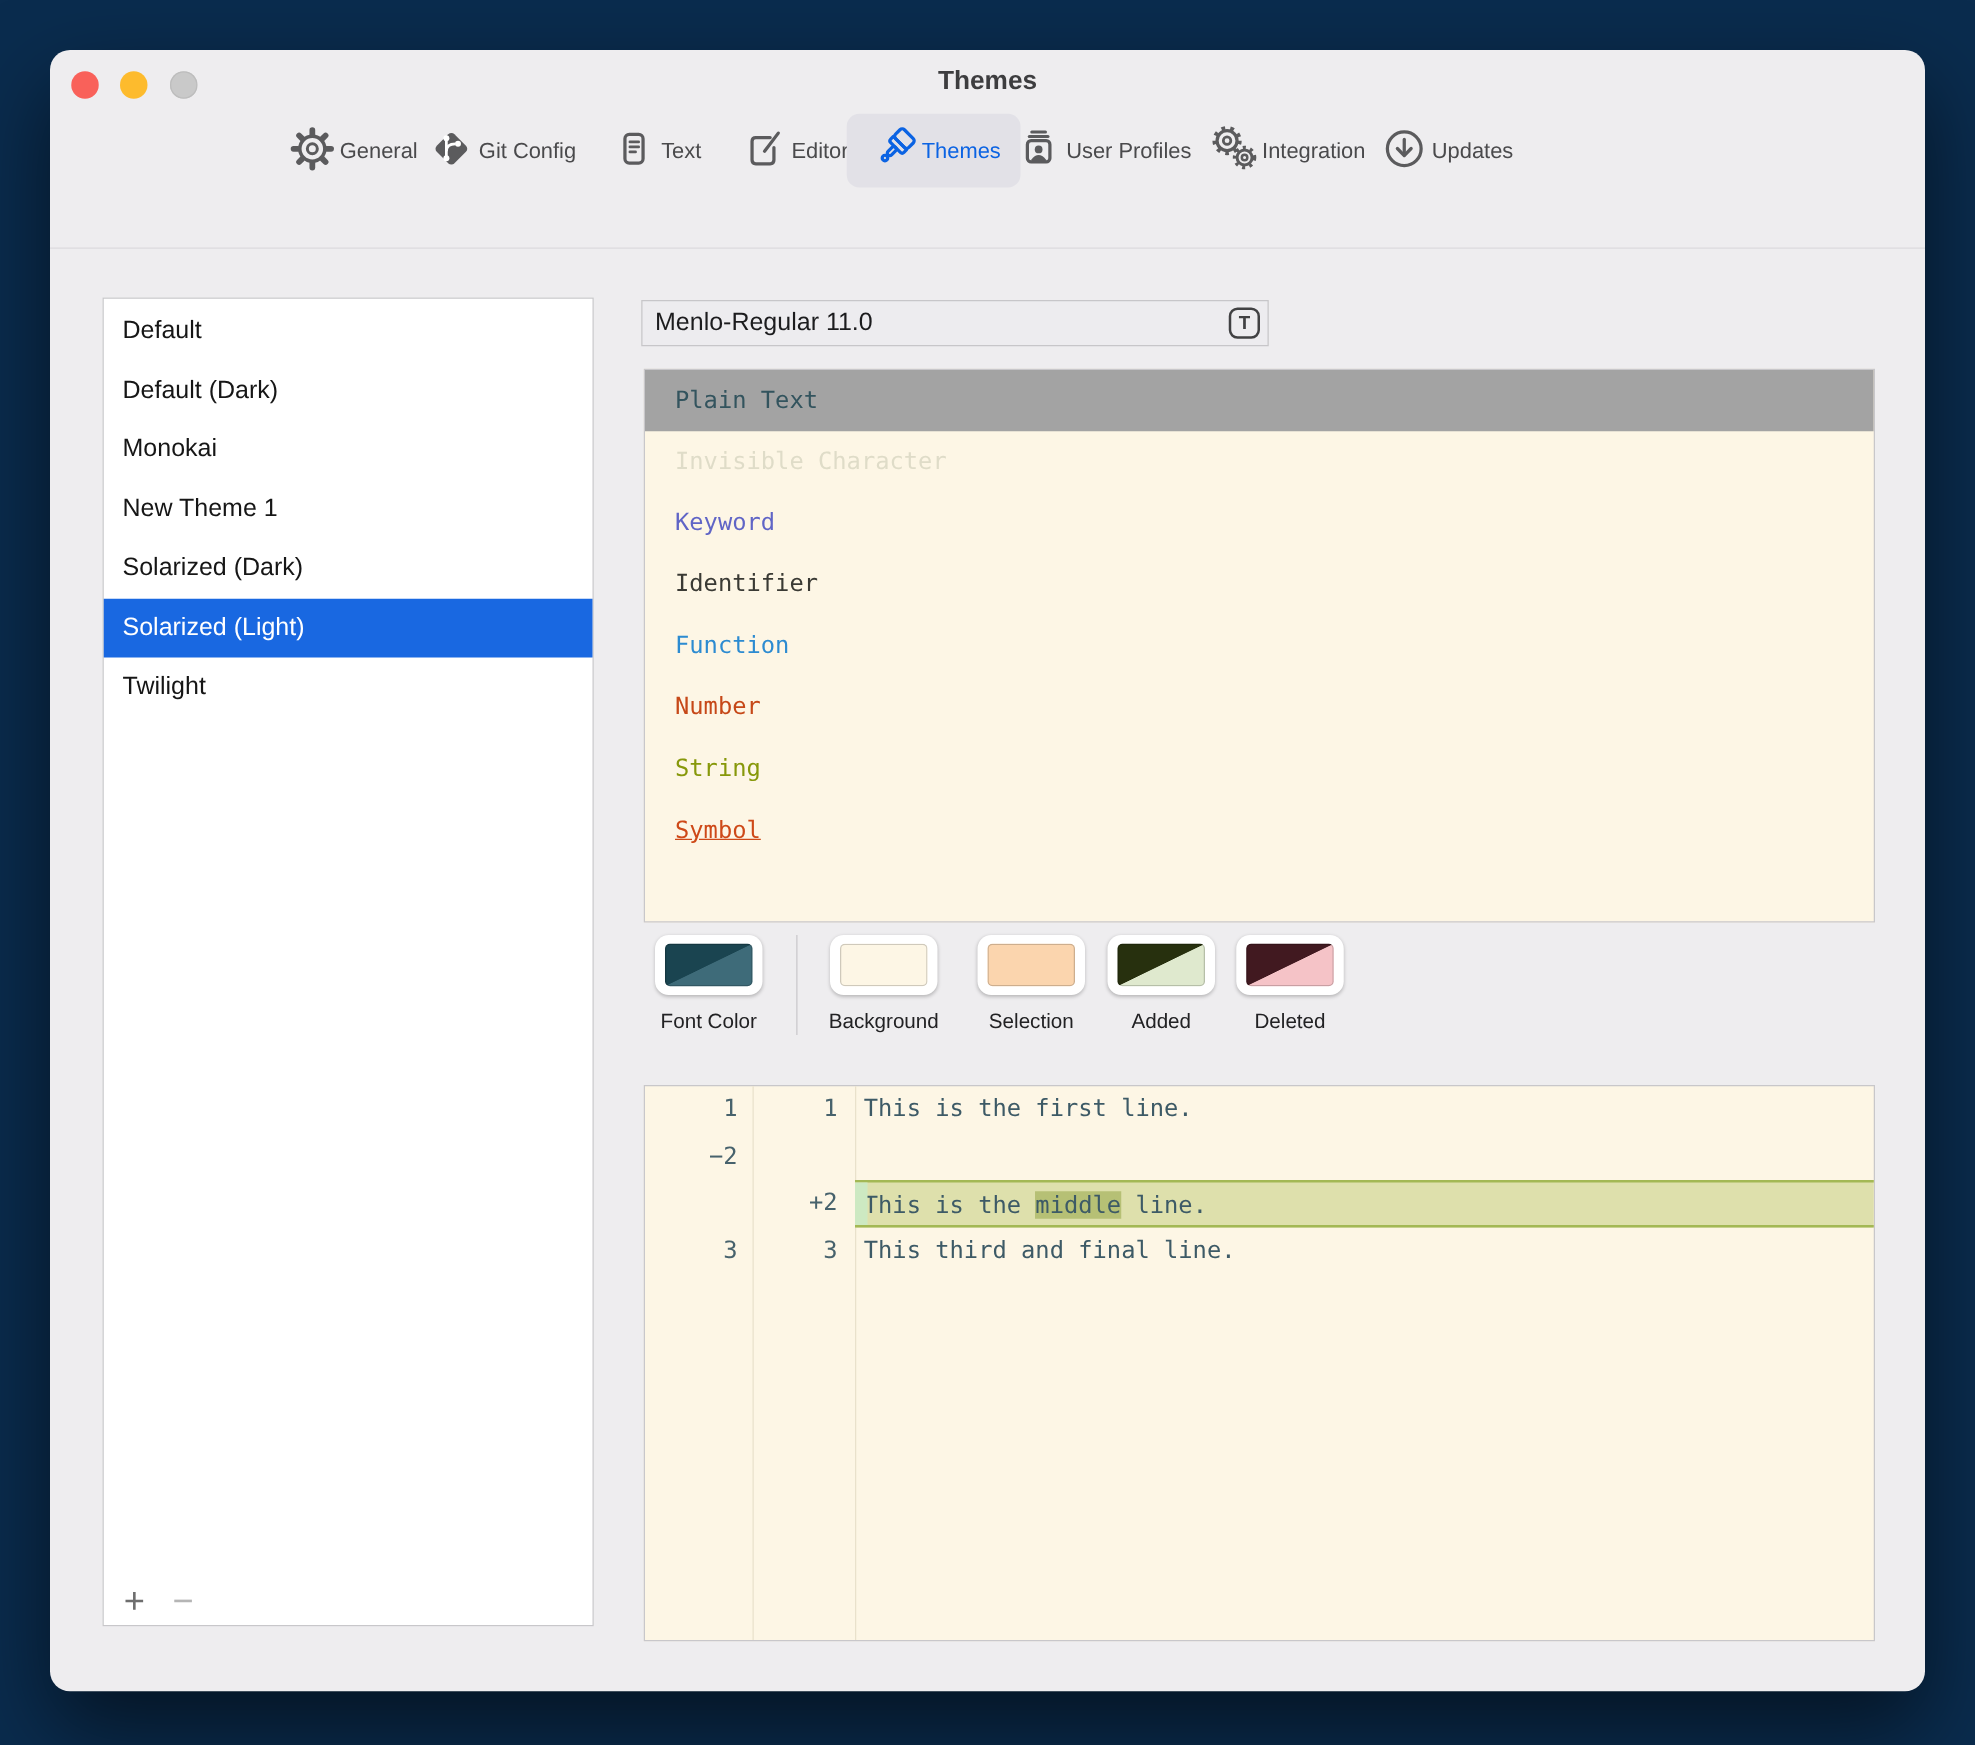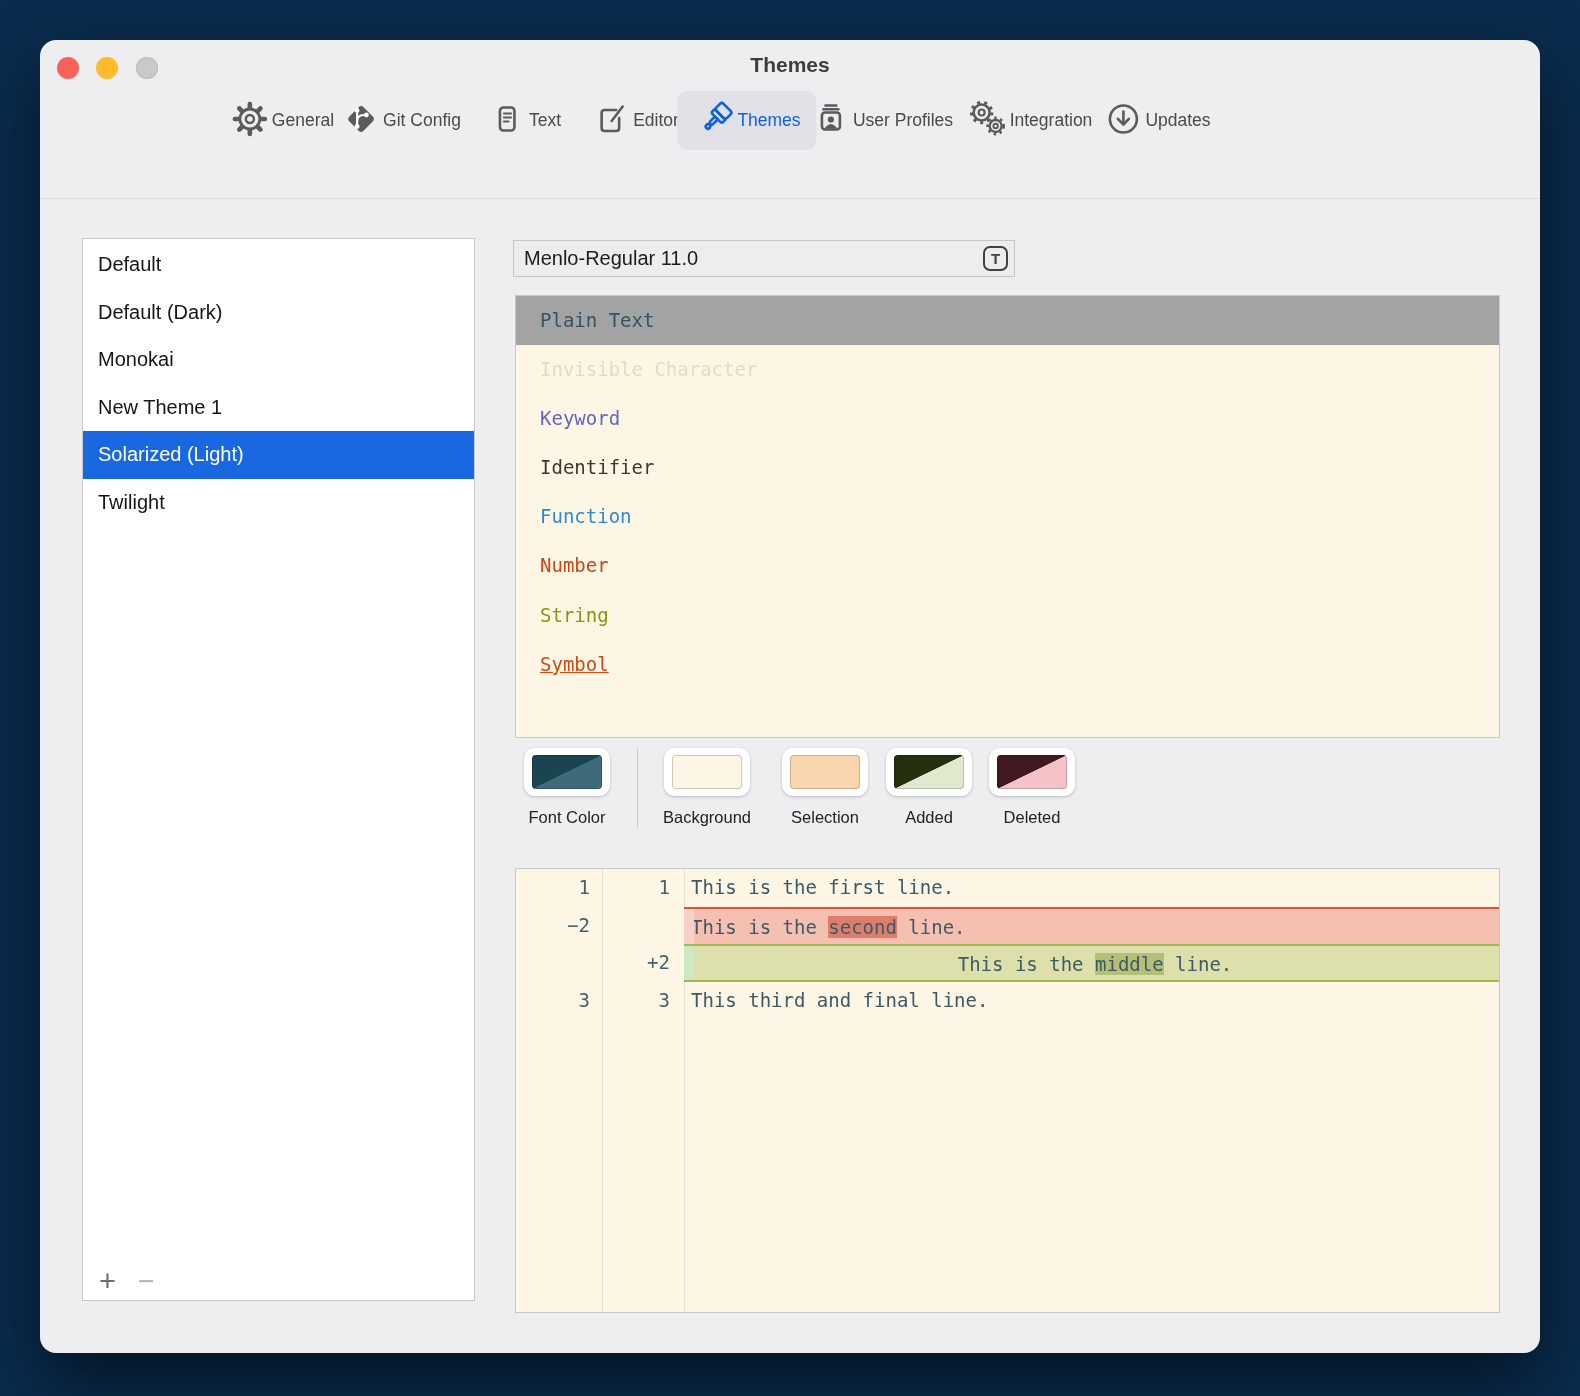--- a/index.html
+++ b/index.html
@@ -191,20 +191,21 @@
     </div>
 
   </div>
 
   <div class="sidebar">
     <div class="sb-list">
       <div class="sb-item">Default</div>
       <div class="sb-item">Default (Dark)</div>
       <div class="sb-item">Monokai</div>
       <div class="sb-item">New Theme 1</div>
+      <div class="sb-item">Solarized (Dark)</div>
       <div class="sb-item selected">Solarized (Light)</div>
       <div class="sb-item">Twilight</div>
     </div>
     <div class="sb-footer">
       <span class="sb-add">+</span>
       <span class="sb-remove">−</span>
     </div>
   </div>
 
   <div class="font-field">
@@ -251,27 +252,26 @@
 
     <div class="diff-row">
       <span class="g1">1</span>
       <span class="g2">1</span>
       <span class="code"><span class="strip"></span><span>This is the first line.</span><span></span><span></span></span>
     </div>
 
     <div class="diff-row deleted">
       <span class="g1">−2</span>
       <span class="g2"></span>
-      <span class="code" style="background: rgb(245, 192, 178);"><span class="strip" style="background: rgb(248, 210, 200);"></span><span>This is the </span><span style="background: rgb(223, 125, 109);">second</span><span> line.</span></span>
     </div>
 
     <div class="diff-row added">
       <span class="g1"></span>
       <span class="g2">+2</span>
-      <span class="code" style="background: rgb(222, 224, 172); text-align: center;"><span class="strip" style="background: rgb(205, 233, 194);"></span><span>This is the </span><span style="background: rgb(182, 192, 117);">middle</span><span> line.</span></span>
+      <span class="code" style="background: rgb(222, 224, 172);"><span class="strip" style="background: rgb(205, 233, 194);"></span><span>This is the </span><span style="background: rgb(182, 192, 117);">middle</span><span> line.</span></span>
     </div>
 
     <div class="diff-row">
       <span class="g1">3</span>
       <span class="g2">3</span>
       <span class="code"><span class="strip"></span><span>This third and final line.</span><span></span><span></span></span>
     </div>
   </div>
 
 </div>

